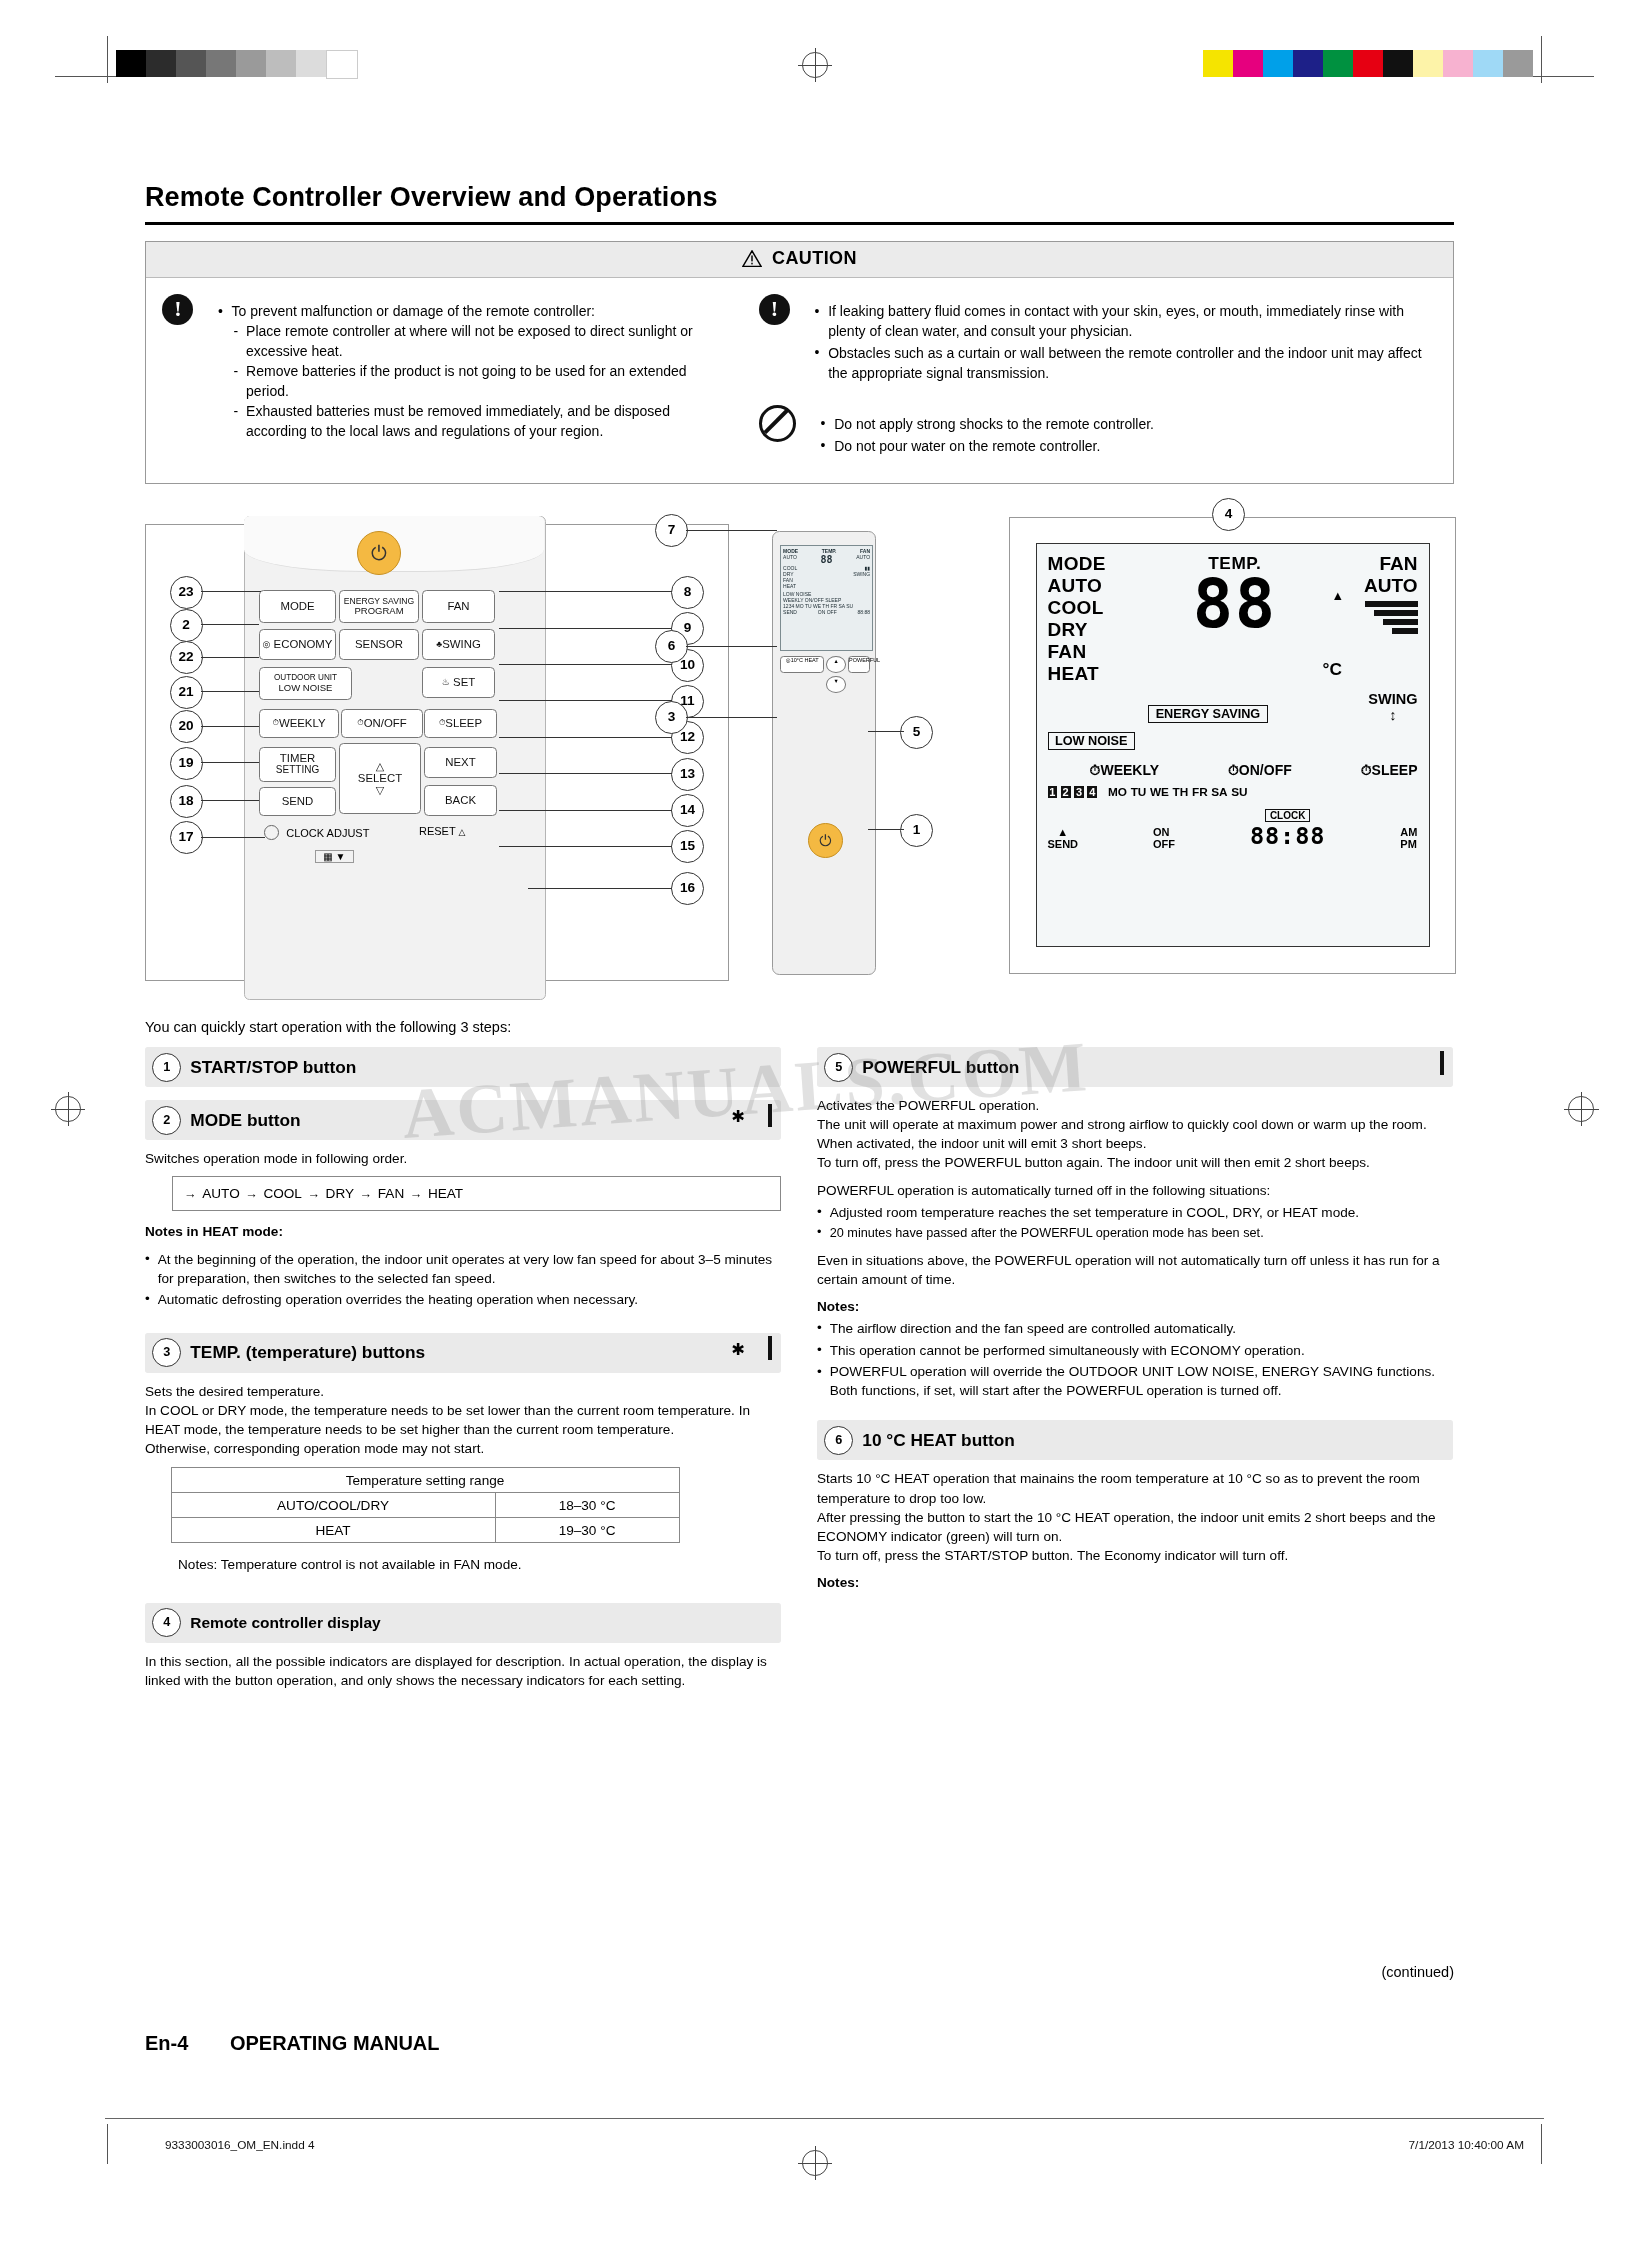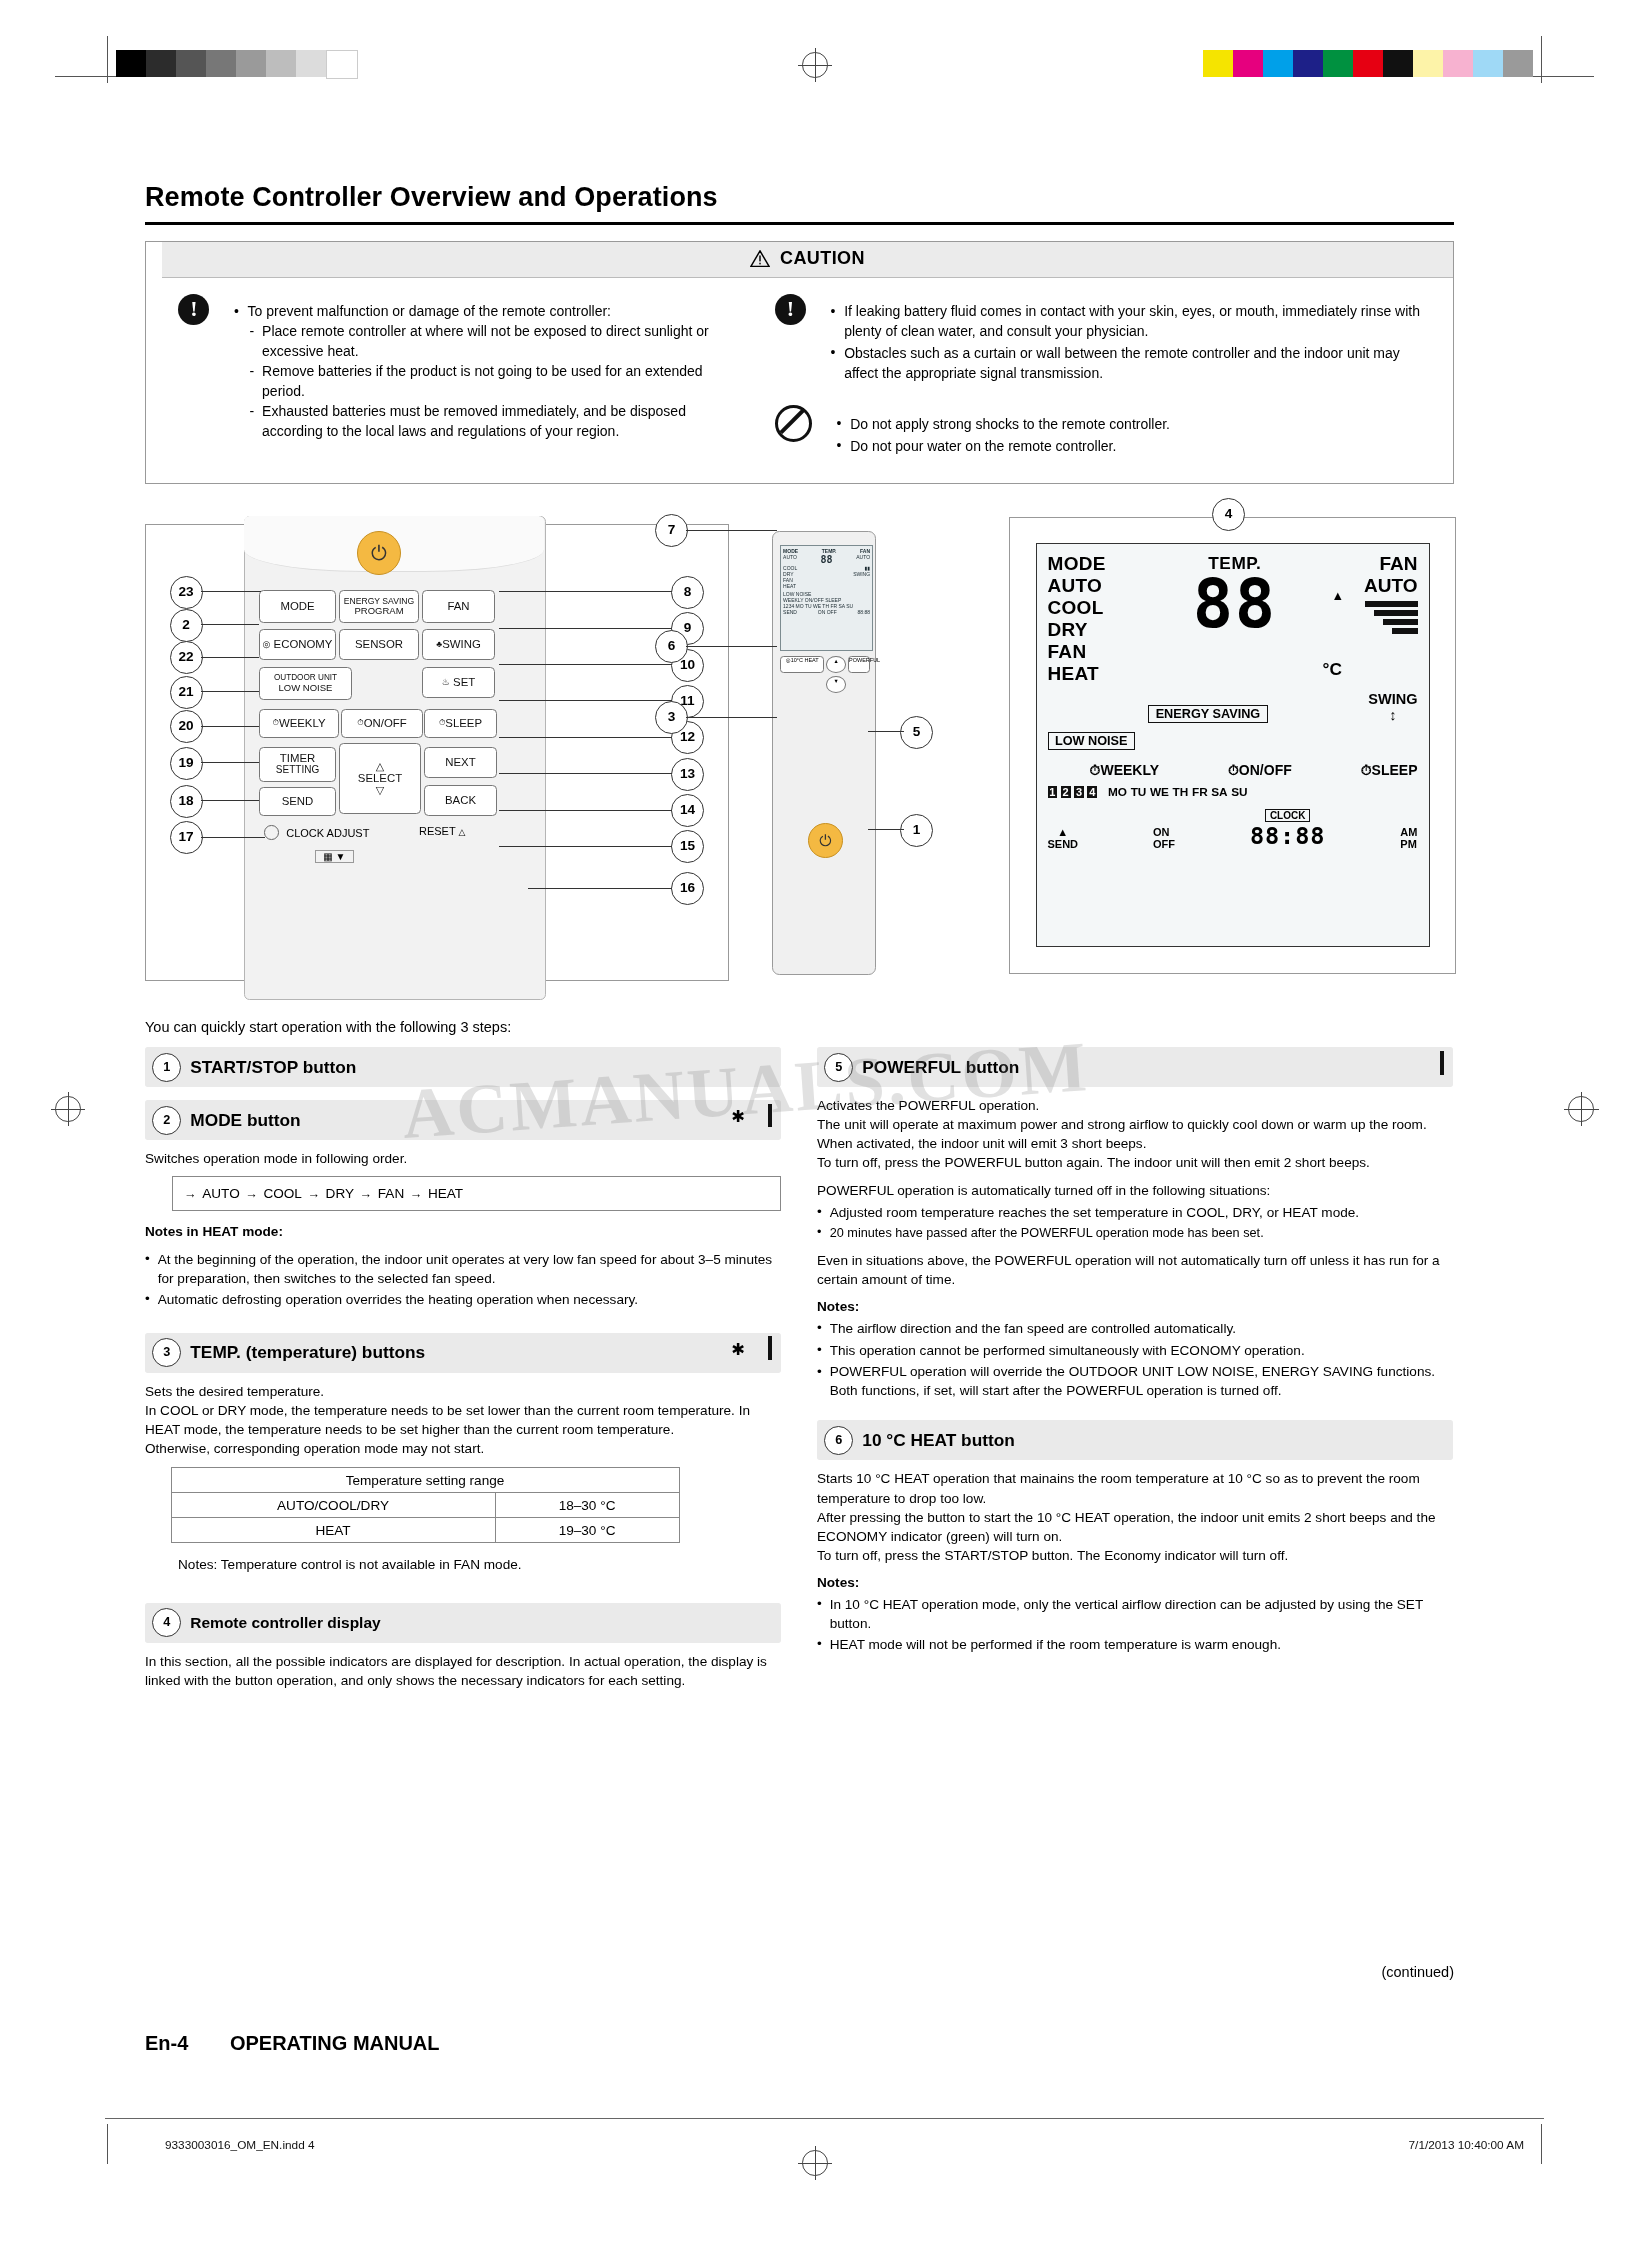--- a/index.html
+++ b/index.html
@@ -26,21 +26,21 @@
 
   
   .content{position:absolute;left:145px;top:182px;width:1309px;}
 
   h1.title{
     font-size:27px;font-weight:bold;margin:0 0 9px 0;letter-spacing:0.1px;
   }
   .title-rule{height:2.7px;background:#000;margin-bottom:16.4px;}
 
   
-  .caution{border:0.9px solid #999;padding-left:16px;}
+  .caution{border:0.9px solid #999;}
   .caution-head{
     background:#ebebeb;border-bottom:0.9px solid #bbb;
     text-align:center;padding:6.4px 0 7.3px;
     font-size:18px;font-weight:bold;letter-spacing:0.4px;
   }
   .warn-tri{display:inline-block;position:relative;width:20px;height:17.3px;vertical-align:-2.7px;margin-right:4.5px;}
   .warn-tri svg{position:absolute;left:0;top:0;}
   .caution-body{display:flex;padding:12.7px 9px 14.5px 9px;background:#fff;}
   .caution-col{flex:1;display:flex;padding:0 7.3px;}
   .caution-col.left{flex:0 0 582px;}
@@ -631,24 +631,20 @@
         </ul>
 
         <div class="sec-head" style="margin-top:20px;">
           <div class="circ">6</div>
           <div class="sec-title">10 °C HEAT button</div>
         </div>
         <p class="t" style="margin-bottom:0;">Starts 10 °C HEAT operation that mainains the room temperature at 10 °C so as to prevent the room temperature to drop too low.</p>
         <p class="t" style="margin-bottom:0;">After pressing the button to start the 10 °C HEAT operation, the indoor unit emits 2 short beeps and the ECONOMY indicator (green) will turn on.</p>
         <p class="t">To turn off, press the START/STOP button. The Economy indicator will turn off.</p>
         <p class="t bold" style="margin-bottom:2.7px;">Notes:</p>
-        <ul class="t">
-          <li>In 10 °C HEAT operation mode, only the vertical airflow direction can be adjusted by using the SET button.</li>
-          <li>HEAT mode will not be performed if the room temperature is warm enough.</li>
-        </ul>
       </div>
     </div>
 
     <div class="continued">(continued)</div>
     <div class="footer-main">
       <span class="pg">En-4</span>
       <span>OPERATING MANUAL</span>
     </div>
   </div>
 

